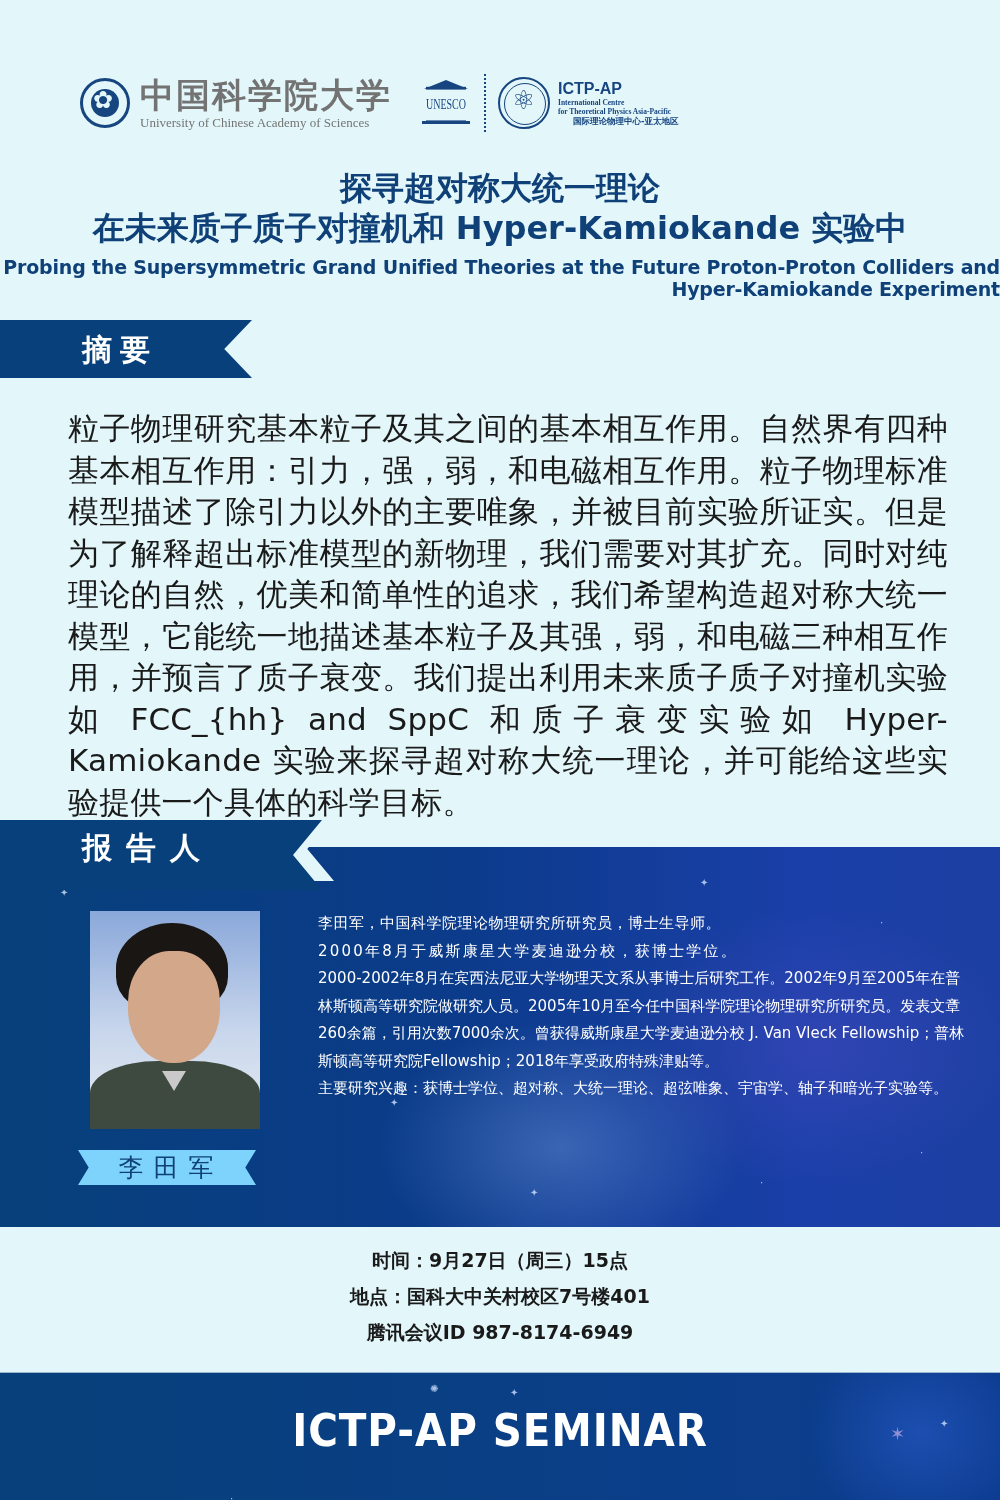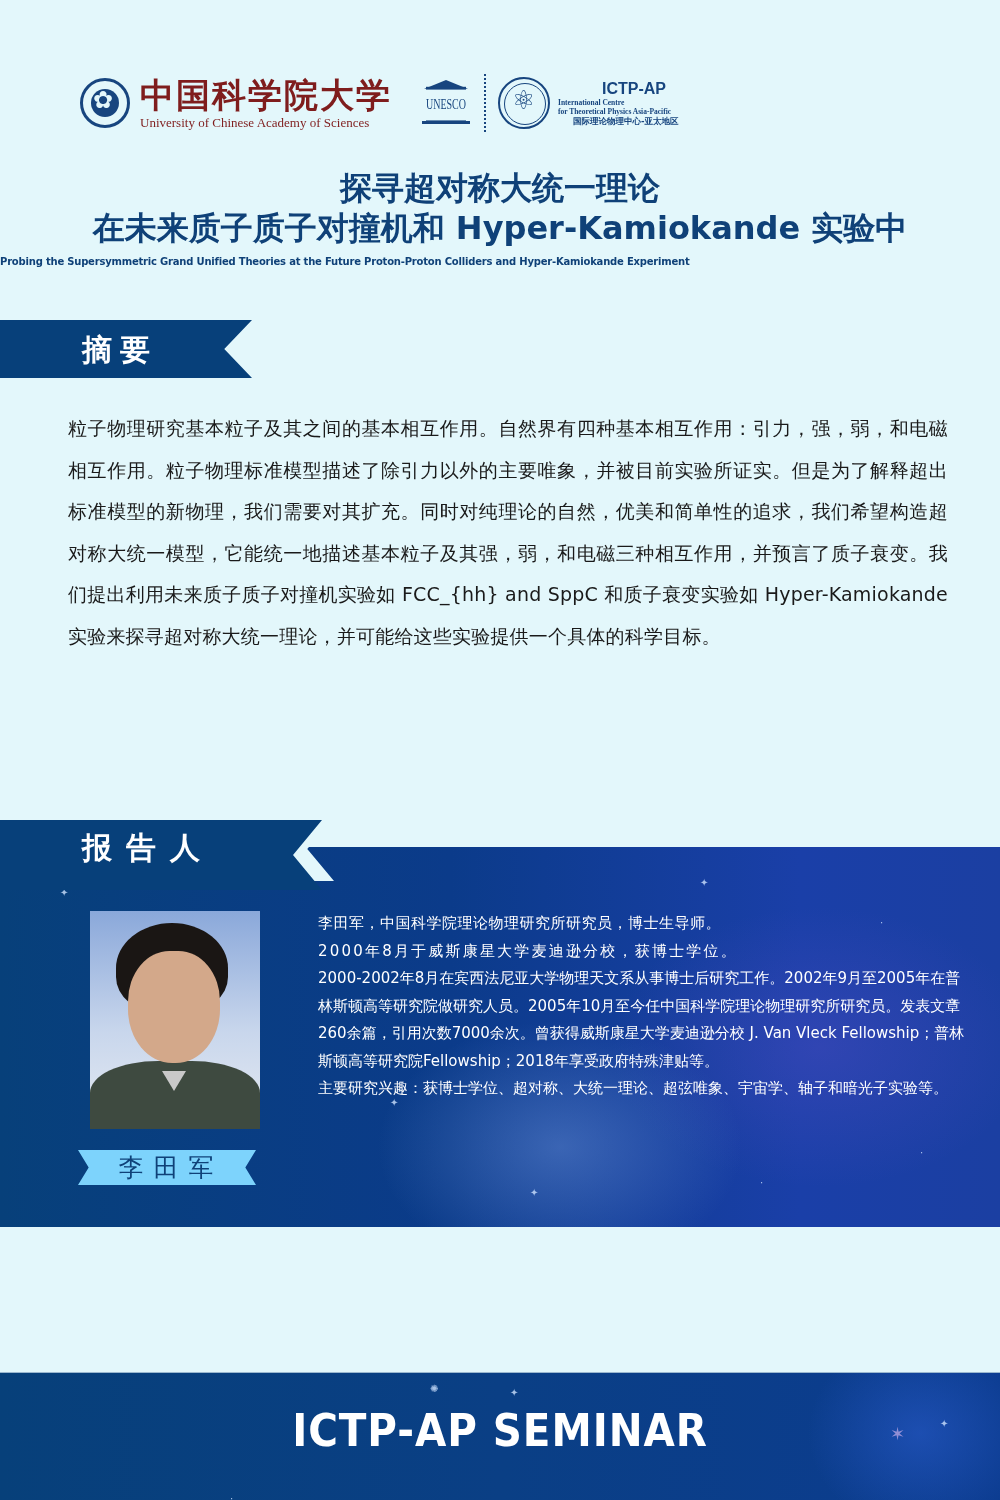--- a/index.html
+++ b/index.html
@@ -18,21 +18,21 @@
     width: 50px; height: 50px; border-radius: 50%;
     border: 3px solid #17457f; position: relative; background: #e3f7fb;
   }
   .ucas-seal::before {
     content: ""; position: absolute; left: 8px; top: 8px; width: 28px; height: 28px;
     border-radius: 50%; background: #17457f;
   }
   .ucas-seal::after {
     content: "✿"; position: absolute; left: 10px; top: 5px; font-size: 24px; color: #e3f7fb;
   }
-  .ucas-text { margin-left: 10px; color: #7f1d1d; }
+  .ucas-text { margin-left: 10px; color: #737373; }
   .ucas-cn { font-family: "DejaVu Serif", serif; font-size: 34px; font-weight: bold; letter-spacing: 2px; line-height: 40px; }
   .ucas-en { font-family: "Liberation Serif", serif; font-size: 13px; font-weight: normal; margin-top: 0px; }
   .unesco {
     margin-left: 30px; width: 48px; height: 46px; position: relative;
   }
   .unesco .roof { position: absolute; top: 0; left: 2px; width: 0; height: 0;
     border-left: 22px solid transparent; border-right: 22px solid transparent; border-bottom: 9px solid #17457f; }
   .unesco .cols { position: absolute; top: 12px; left: 4px; width: 40px; height: 26px;
     border-top: 2px solid #17457f; border-bottom: 2px solid #17457f;
     font-family: "Liberation Serif", serif; font-size: 10px; color: #17457f; letter-spacing: 0px; text-align: center; line-height: 22px; transform: scaleY(1.4); }
@@ -43,48 +43,48 @@
     border: 2px solid #17457f; position: relative;
   }
   .ictp-seal::before {
     content: ""; position: absolute; left: 4px; top: 4px; width: 40px; height: 40px; border-radius: 50%;
     border: 1px solid #17457f;
   }
   .ictp-seal::after {
     content: "⚛"; position: absolute; left: 12px; top: 6px; font-size: 26px; color: #17457f;
   }
   .ictp-text { margin-left: 8px; color: #17457f; }
-  .ictp-name { font-family: "Liberation Sans", sans-serif; font-weight: bold; font-size: 16px; line-height: 18px; margin-left: 44px; }
+  .ictp-name { font-family: "Liberation Sans", sans-serif; font-weight: bold; font-size: 16px; line-height: 18px; }
   .ictp-sub { font-family: "Liberation Serif", serif; font-weight: bold; font-size: 7.5px; line-height: 9px; }
   .ictp-cn { font-size: 8.5px; font-weight: bold; line-height: 11px; padding-left: 15px; }
 
   
   .title-cn {
     position: absolute; top: 168px; left: 0; width: 1000px; text-align: center;
     color: #0f4178; font-weight: bold; font-size: 32px; line-height: 40px;
     font-family: "DejaVu Sans", sans-serif;
   }
   .title-en {
-    position: absolute; top: 256px; left: 0; width: 1000px; text-align: left;
-    color: #0f4178; font-weight: bold; font-size: 10px;
+    position: absolute; top: 256px; left: 0; width: 1000px; text-align: right;
+    color: #0f4178; font-weight: bold; font-size: 19px;
     font-family: "DejaVu Sans", sans-serif; letter-spacing: -0.2px;
   }
 
   
   .ribbon {
     position: absolute; left: 0; height: 58px; background: #07407a;
     color: #fff; font-weight: bold; font-size: 30px; letter-spacing: 8px;
   }
   .ribbon-abstract { top: 320px; width: 252px;
     clip-path: polygon(0 0, 100% 0, 89% 50%, 100% 100%, 0 100%); }
   .ribbon-abstract .label { position: absolute; left: 82px; top: 10px; }
 
   .abstract {
     position: absolute; top: 408px; left: 68px; width: 880px;
-    color: #1a1a1a; font-size: 19px; line-height: 41.5px; text-align: justify;
+    color: #1a1a1a; font-size: 31px; line-height: 41.5px; text-align: justify;
     letter-spacing: 0.2px;
   }
 
   
   .speaker-bg {
     position: absolute; top: 847px; left: 0; width: 1000px; height: 380px;
     background:
       radial-gradient(ellipse 260px 180px at 560px 300px, rgba(110,150,220,0.45), rgba(0,0,0,0) 70%),
       radial-gradient(ellipse 300px 200px at 820px 200px, rgba(90,80,200,0.35), rgba(0,0,0,0) 70%),
       linear-gradient(90deg, #07407a 0%, #0b3b8a 45%, #1a3fa8 80%, #1b3fa2 100%);
@@ -204,20 +204,25 @@
   </div>
   <div class="name-tag">李田军</div>
 
   <div class="bio">
     <p style="letter-spacing:0.5px;">李田军，中国科学院理论物理研究所研究员，博士生导师。</p>
     <p style="letter-spacing:2.2px;">2000年8月于威斯康星大学麦迪逊分校，获博士学位。</p>
     <p>2000-2002年8月在宾西法尼亚大学物理天文系从事博士后研究工作。2002年9月至2005年在普林斯顿高等研究院做研究人员。2005年10月至今任中国科学院理论物理研究所研究员。发表文章260余篇，引用次数7000余次。曾获得威斯康星大学麦迪逊分校 J. Van Vleck Fellowship；普林斯顿高等研究院Fellowship；2018年享受政府特殊津贴等。</p>
     <p>主要研究兴趣：获博士学位、超对称、大统一理论、超弦唯象、宇宙学、轴子和暗光子实验等。</p>
   </div>
 
+  <div class="info">
+    <div>时间：9月27日（周三）15点</div>
+    <div>地点：国科大中关村校区7号楼401</div>
+    <div>腾讯会议ID 987-8174-6949</div>
+  </div>
 
   <div class="footer">
     <div class="stars">
       <span class="star" style="left:430px;top:10px;">✺</span>
       <span class="star" style="left:510px;top:14px;">✦</span>
       <span class="star" style="left:890px;top:50px;font-size:18px;color:#b0a0e0;">✶</span>
       <span class="star" style="left:940px;top:45px;">✦</span>
       <span class="star" style="left:230px;top:120px;">·</span>
     </div>
     <div class="footer-title">ICTP-AP SEMINAR</div>

